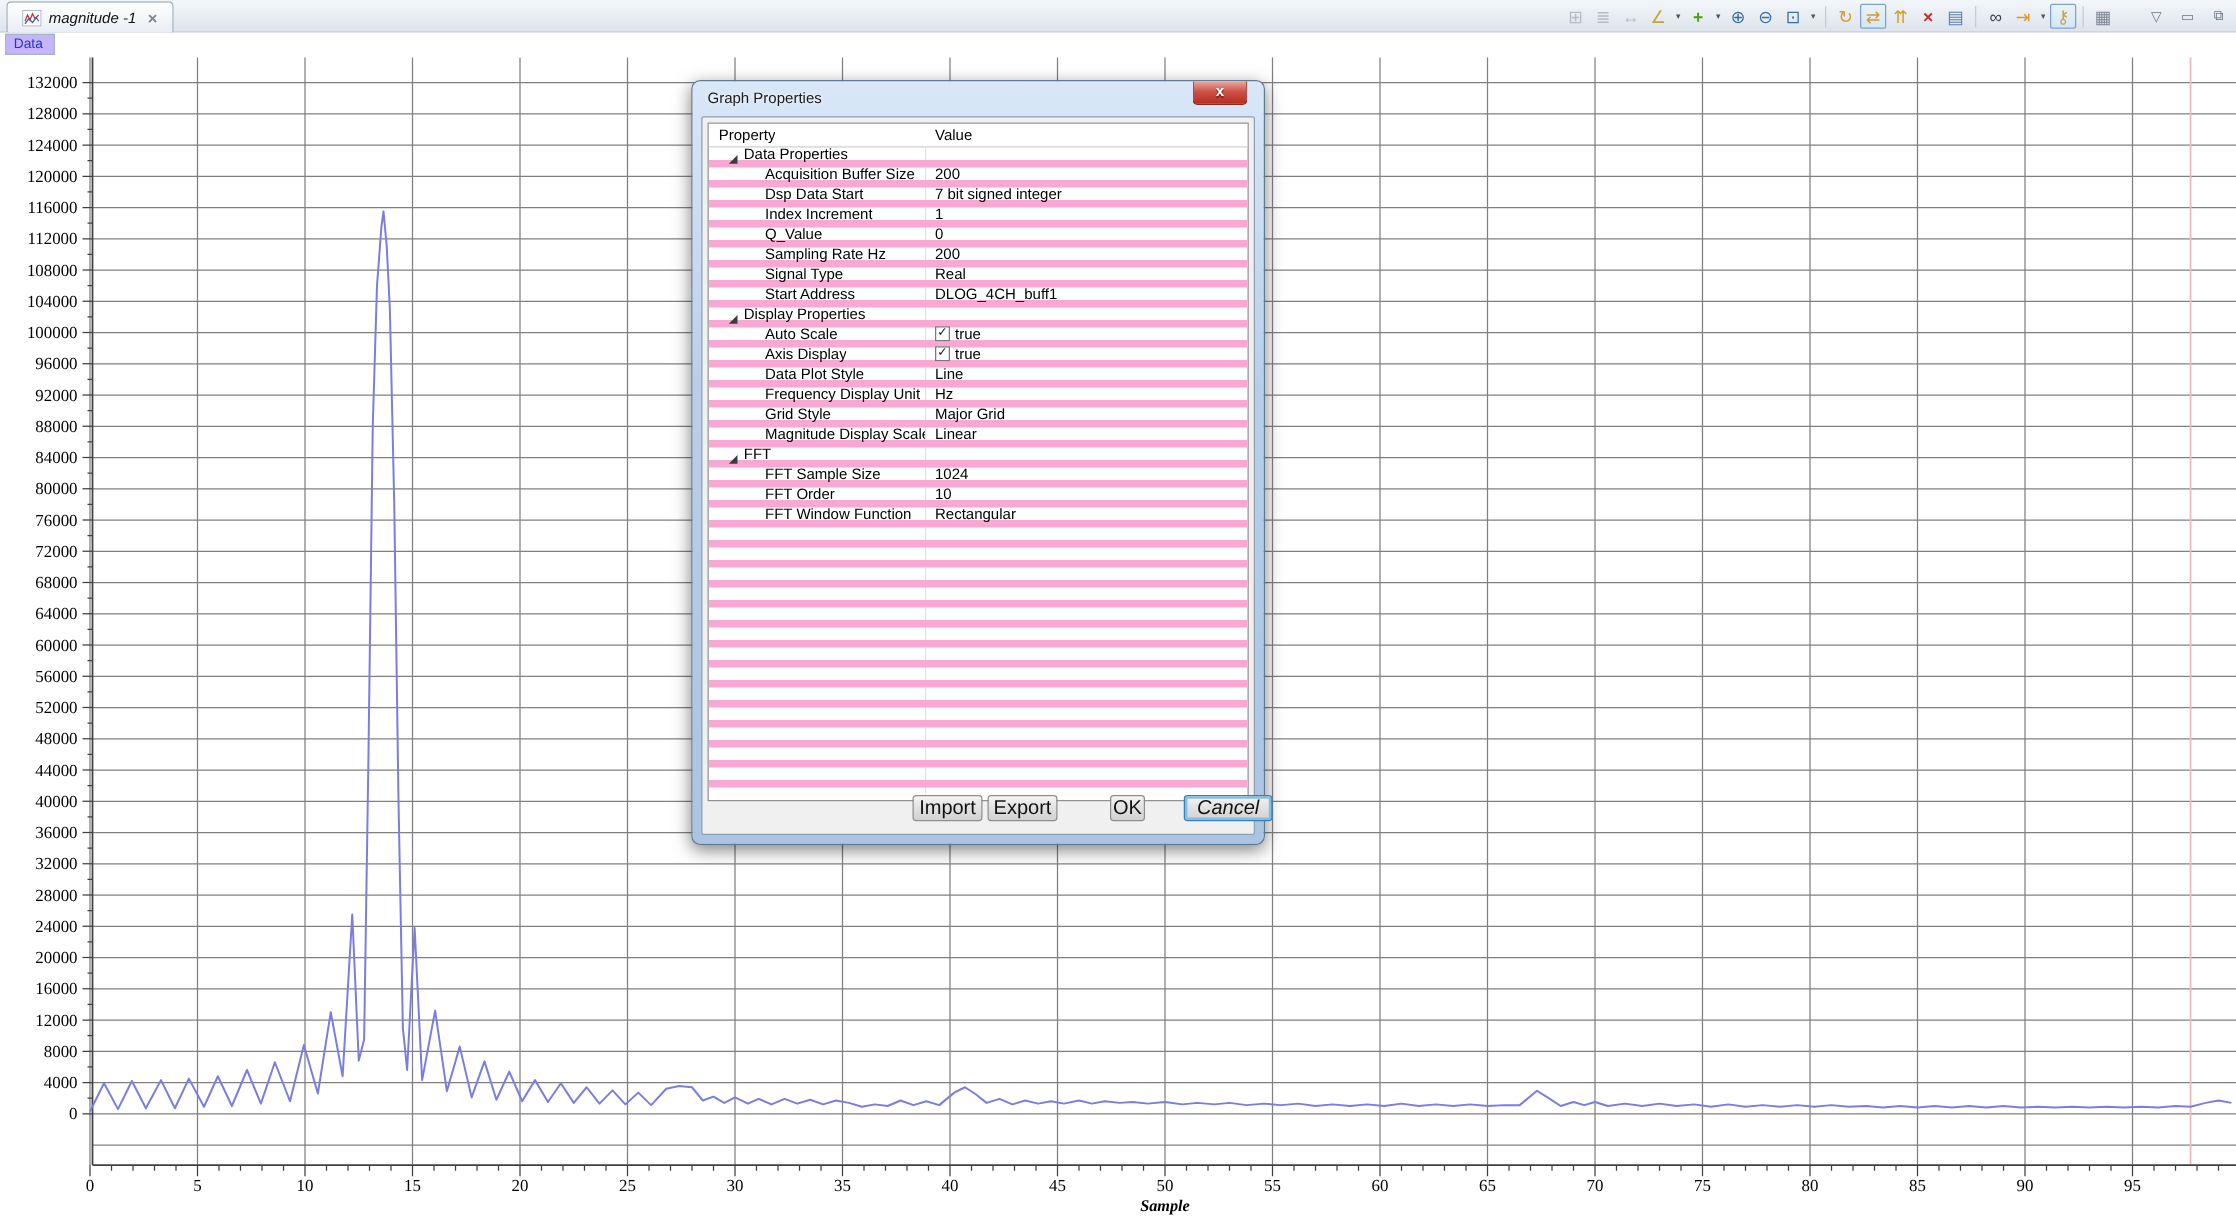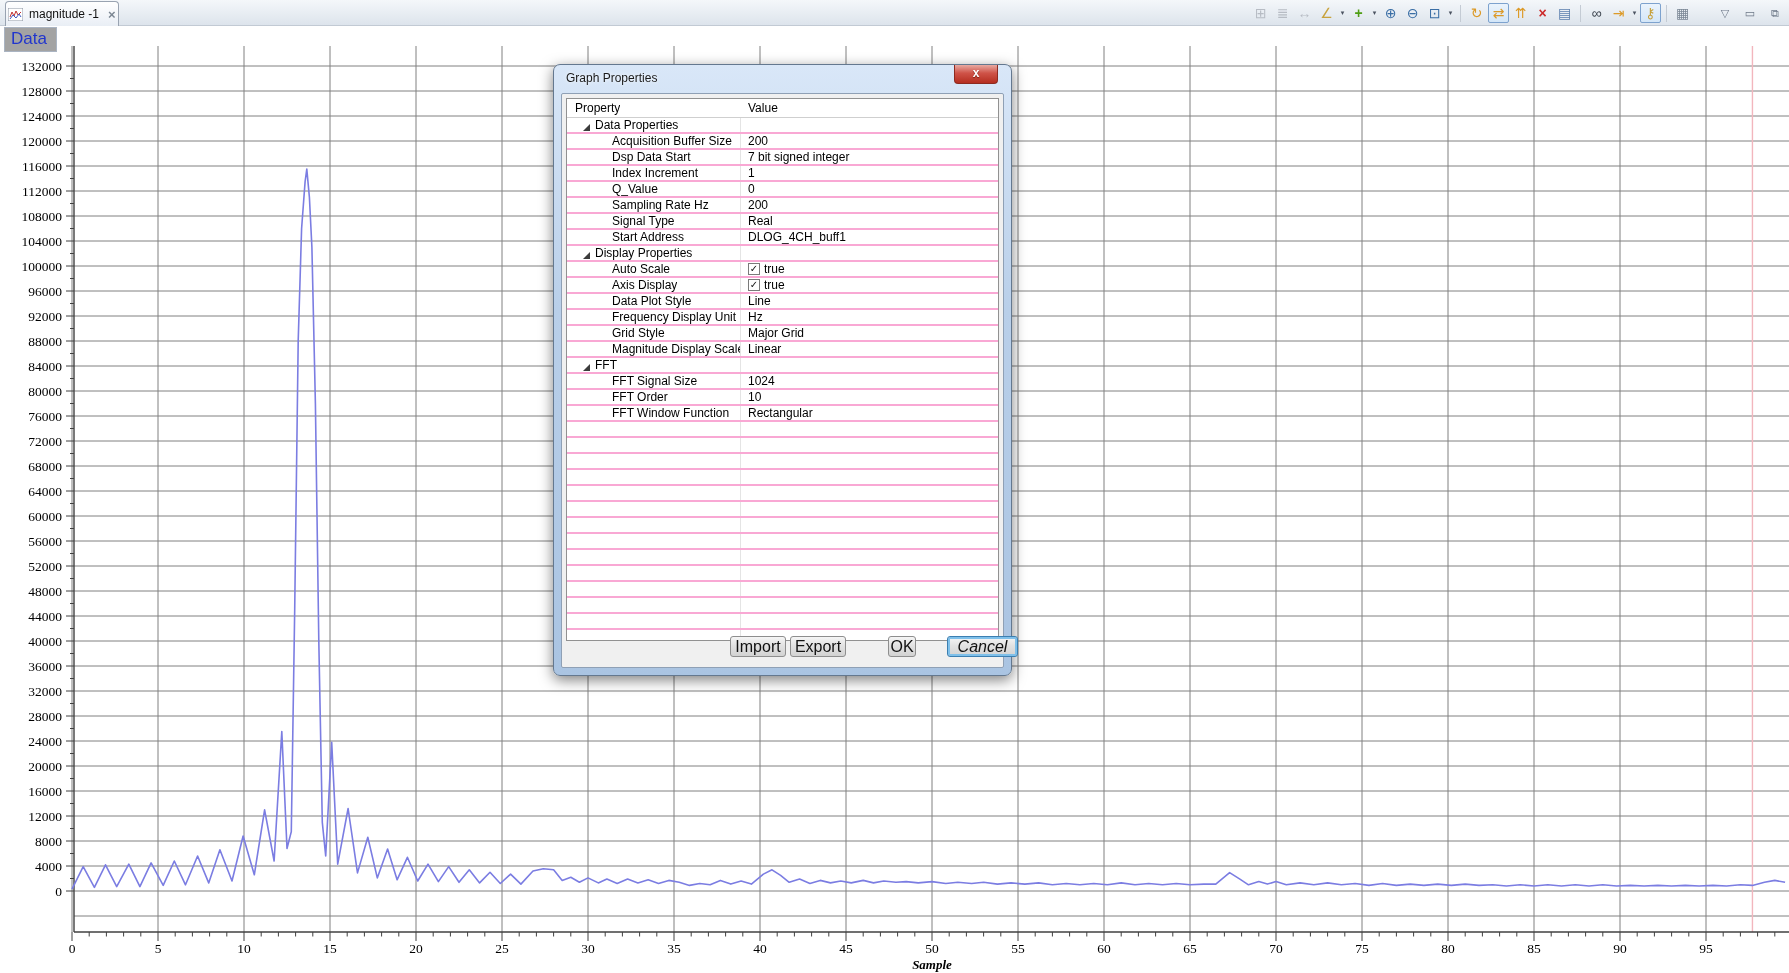--- a/index.html
+++ b/index.html
@@ -3,57 +3,57 @@
 <meta charset="utf-8">
 <style>
   * { margin:0; padding:0; box-sizing:border-box; }
   html,body { width:1789px; height:973px; overflow:hidden; background:#fff;
               font-family:"Liberation Sans", sans-serif; }
   
   .tabstrip { position:absolute; left:0; top:0; width:1789px; height:26px;
               background:linear-gradient(#f4f7fa,#dde4ec);
               border-bottom:1px solid #c2cad4; display:flex; align-items:center; }
   .tab { position:absolute; left:5px; top:1px; height:25px; display:flex; align-items:center;
-         padding:0 2px; background:linear-gradient(#ffffff,#e9eef5);
-         border:1px solid #99a3b1; border-bottom:none; border-radius:4px 4px 0 0; }
+         padding:0 12px; background:linear-gradient(#ffffff,#e9eef5);
+         border:1px solid #99a3b1; border-bottom:none; border-radius:4px 4px 0 0;font-style:italic; }
   .tab-label { font-size:12px; color:#111; margin:0 4px 0 6px; }
   .tab-close { font-size:13px; font-weight:bold; color:#7c8793; margin-left:5px; cursor:default; }
   .toolbar { position:absolute; right:96px; top:0; height:26px; display:flex; align-items:center; gap:1px; }
   .tbi { width:21px; height:20px; display:flex; align-items:center; justify-content:center;
          font-size:14px; border:1px solid transparent; border-radius:2px; }
   .tbi.toggled { border-color:#7da2ce; background:linear-gradient(#eaf3fc,#d3e6f8); }
   .tbi.disabled { color:#b7bcc4 !important; }
   .tb-caret { width:9px; font-size:7px; color:#4a5260; text-align:center; }
   .tb-sep { width:1px; height:17px; background:#c4cbd4; margin:0 4px; }
   .winctl { position:absolute; right:6px; top:0; height:26px; display:flex; align-items:center; gap:9px; }
   .winctl .tbi { color:#6d7888; font-size:11px; width:16px; }
   
   .data-box { position:absolute; left:4px; top:27px; padding:1px 9px 2px 6px;
-              background:#a3a3a3; border:1px solid #aab4c2; color:#2135cd; font-size:17px; }
+              background:#c4b5fd; border:1px solid #aab4c2; color:#2135cd; font-size:11px; }
   
   #chart { position:absolute; left:0; top:44px; }
   
   .dialog { position:absolute; left:553px; top:64px; width:459px; height:612px;
             background:linear-gradient(#d9e7f8,#b9cfe9 40%,#aac4e2);
             border:1px solid #64788f; border-radius:7px;
             box-shadow:0 4px 14px rgba(0,0,0,.5);padding-left:48px; }
   .dlg-title { position:absolute; left:12px; top:6px; font-size:12px; color:#1a1a1a;
                text-shadow:0 0 4px #fff; }
   .dlg-close { position:absolute; right:13px; top:0; width:44px; height:19px;
                background:linear-gradient(#e8a9a1,#cf5348 45%,#b52e20);
                border:1px solid #8d2a20; border-top:none; border-radius:0 0 4px 4px;
                color:#fff; font-size:12px; font-weight:bold; text-align:center; line-height:17px;
                text-shadow:0 1px 1px #7a1d12; }
   .dlg-content { position:absolute; left:7px; top:28px; right:7px; bottom:7px;
                  background:#f0f0f0; border:1px solid #8fa0b5; border-radius:2px; }
   .grid-wrap { position:absolute; left:4px; top:4px; right:4px; height:543px;
                background:#fff; border:1px solid #919191; overflow:hidden; }
   .col-divider { position:absolute; left:173px; top:0; bottom:0; width:1px; background:#e4e4e4; }
   .prow { position:relative; height:16px; display:flex; align-items:center;
-          border-bottom:2px solid #f9a8d4; font-size:12px; color:#000; }
+          border-bottom:6px solid #f9a8d4; font-size:12px; color:#000; }
   .prow.header { height:19px; border-bottom:1px solid #cfcfcf; background:#fff; }
   .prow .plabel { position:absolute; left:45px; white-space:nowrap; overflow:hidden; max-width:128px; }
   .prow.group .plabel { left:28px; font-weight:normal; }
   .prow.header .plabel { left:8px; }
   .prow .pvalue { position:absolute; left:181px; white-space:nowrap; display:flex; align-items:center; gap:4px; }
   .prow.header .pvalue { left:181px; }
   .tri { position:absolute; left:16px; top:6px; width:0; height:0;
          border-left:7px solid transparent; border-bottom:7px solid #3c3c3c; }
   .cbx { width:12px; height:12px; background:#fff; border:1px solid #7a7a7a;
          font-size:10px; line-height:10px; text-align:center; color:#111; }
@@ -494,21 +494,21 @@
           <span class="pvalue">
             <span>Linear</span>
           </span>
         </div>
         <div class="prow group">
           <span class="tri"></span>
           <span class="plabel">FFT</span>
           <span class="pvalue"></span>
         </div>
         <div class="prow item">
-          <span class="plabel">FFT Signal Size</span>
+          <span class="plabel">FFT Sample Size</span>
           <span class="pvalue">
             <span>1024</span>
           </span>
         </div>
         <div class="prow item">
           <span class="plabel">FFT Order</span>
           <span class="pvalue">
             <span>10</span>
           </span>
         </div>

